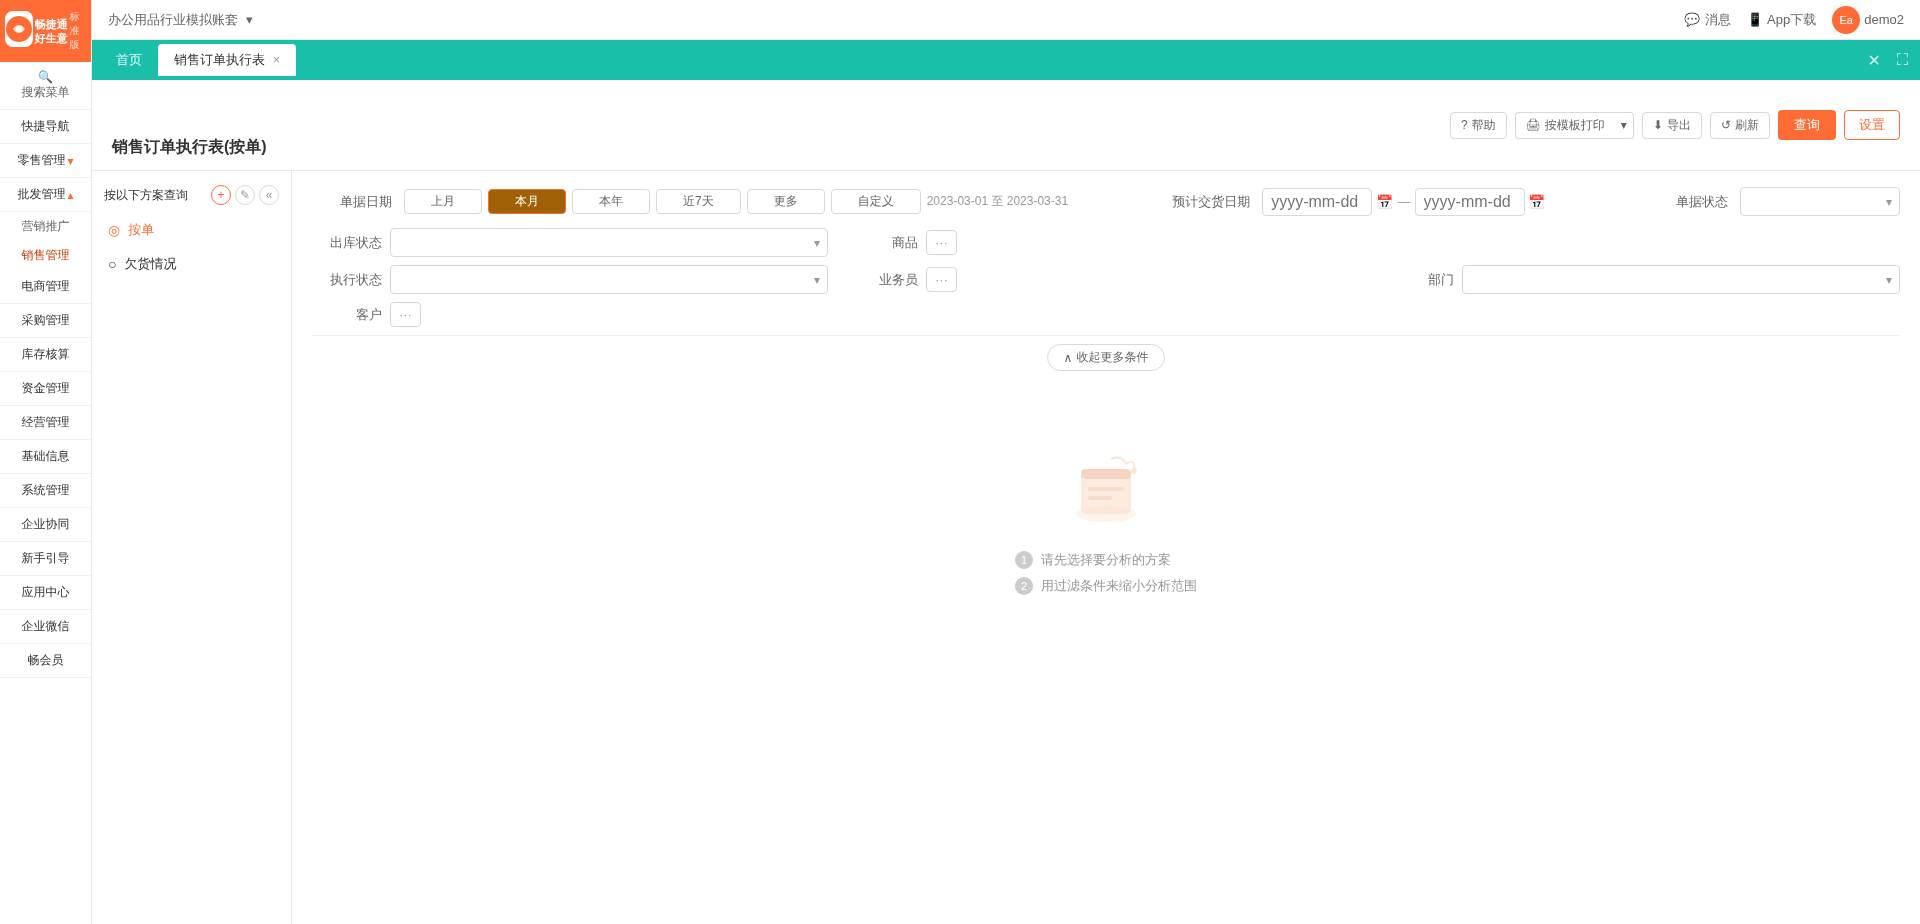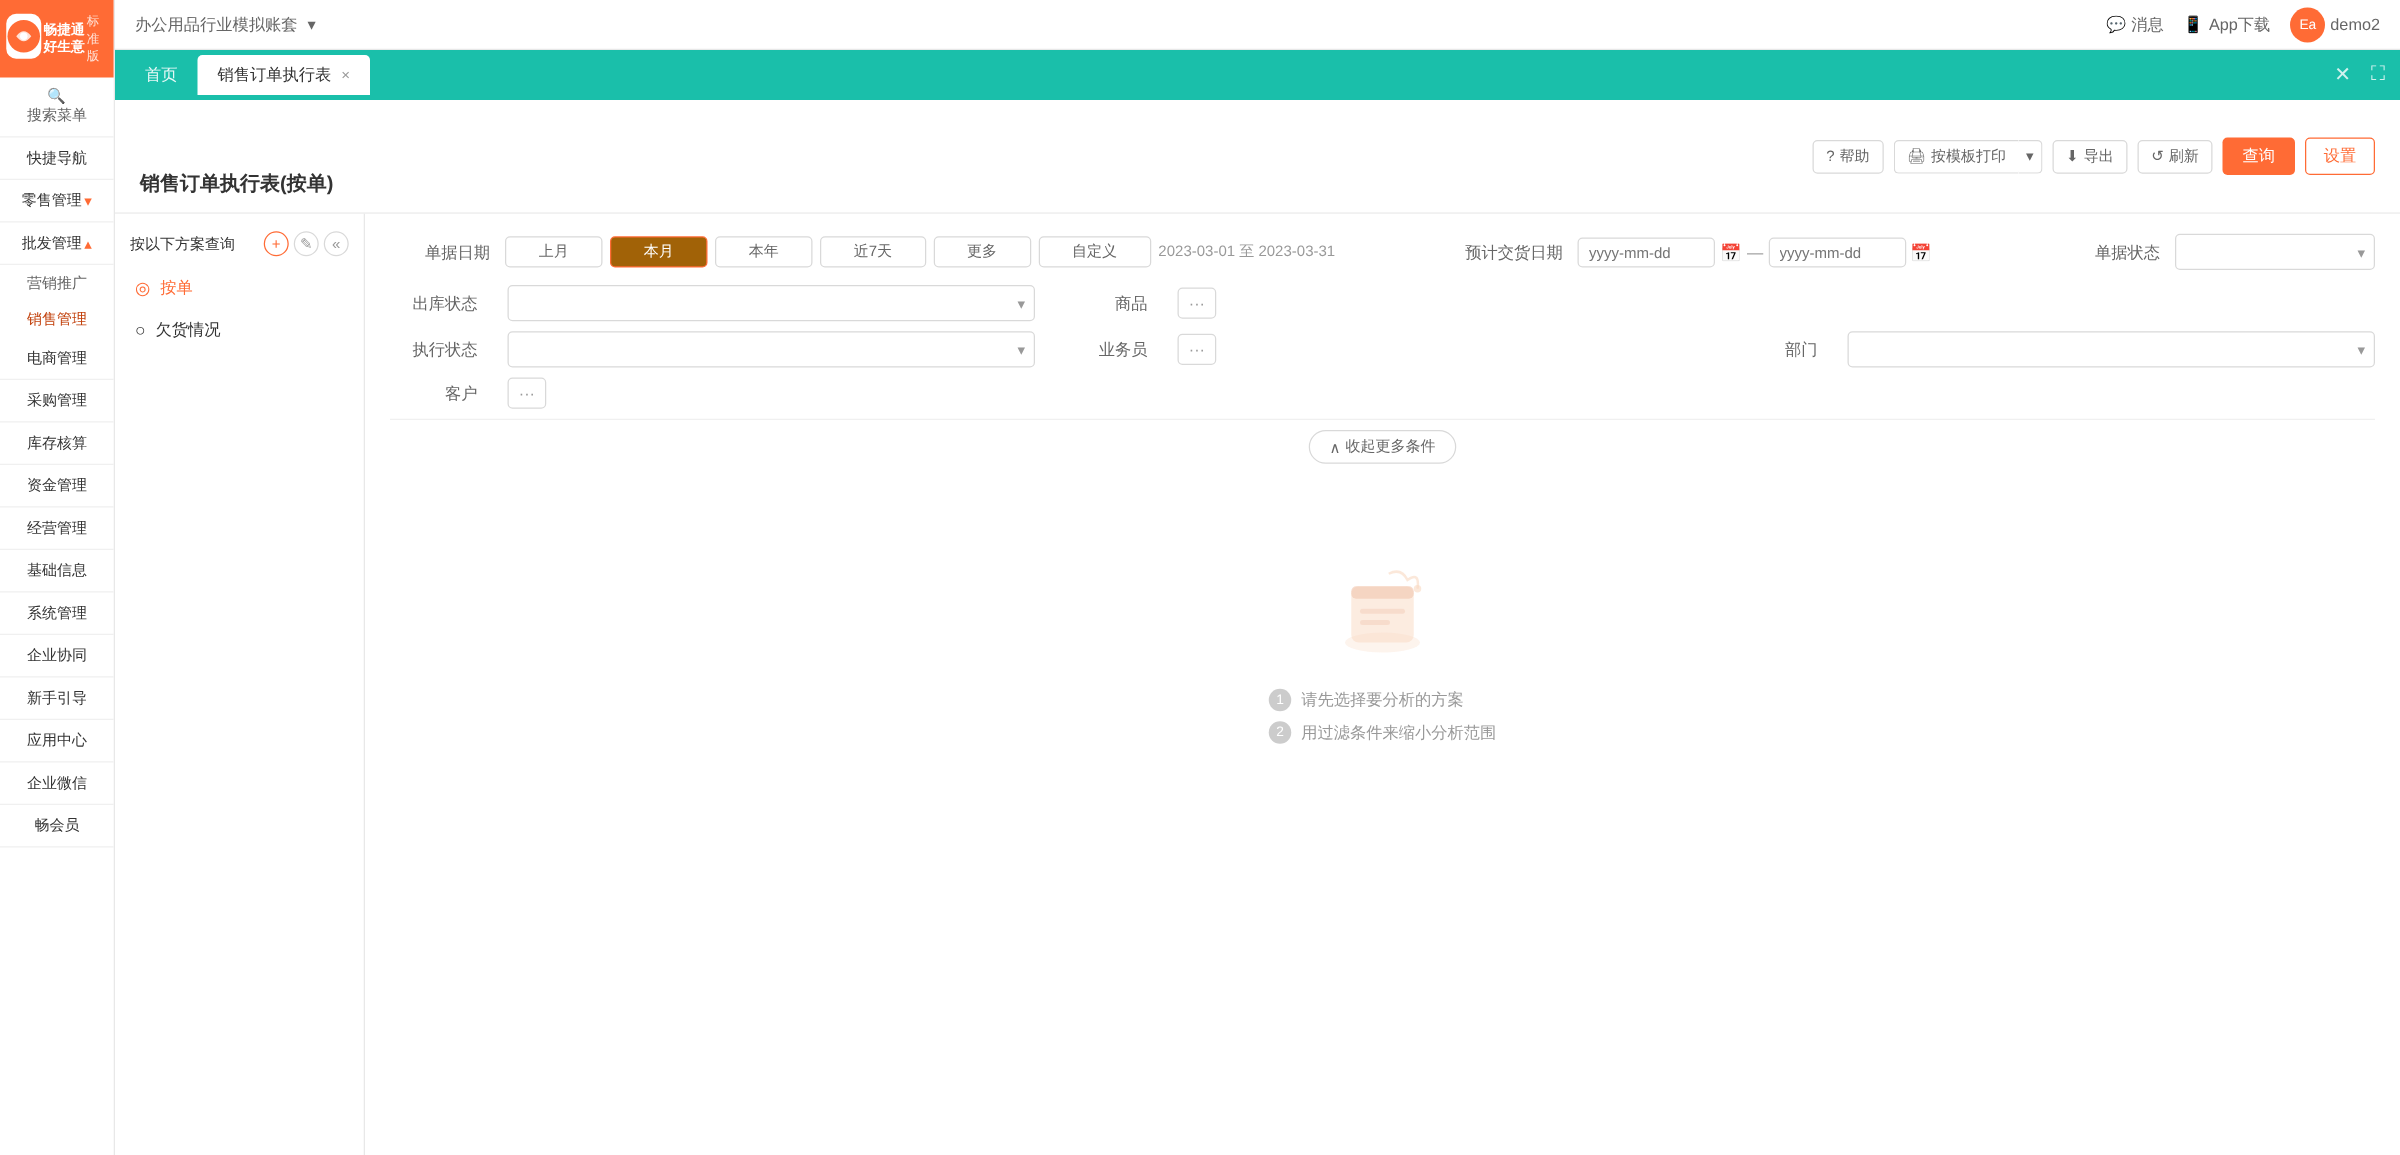--- a/index.html
+++ b/index.html
@@ -298,21 +298,21 @@
       background: #fff;
       font-size: 12px;
       color: #666;
       cursor: pointer;
     }
     .date-btn.active { background: #a16207; color: #fff; border-color: #ff6b35; }
     .date-input {
       padding: 4px 8px;
       border: 1px solid #d9d9d9;
       border-radius: 4px;
-      font-size: 12px;
+      font-size: 16px;
       color: #999;
       width: 110px;
       outline: none;
     }
     .date-separator { color: #999; }
 
     
     .select-field {
       width: 100%;
       padding: 6px 10px;
@@ -427,21 +427,21 @@
 
     .filter-grid {
       display: grid;
       grid-template-columns: 1fr 1fr 1fr;
       gap: 12px 20px;
       margin-bottom: 8px;
     }
     .filter-item {
       display: flex;
       align-items: center;
-      gap: 24px;
+      gap: 8px;
     }
     .filter-item-label {
       width: 70px;
       text-align: right;
       color: #666;
       font-size: 13px;
       flex-shrink: 0;
     }
     .filter-item-control {
       flex: 1;

